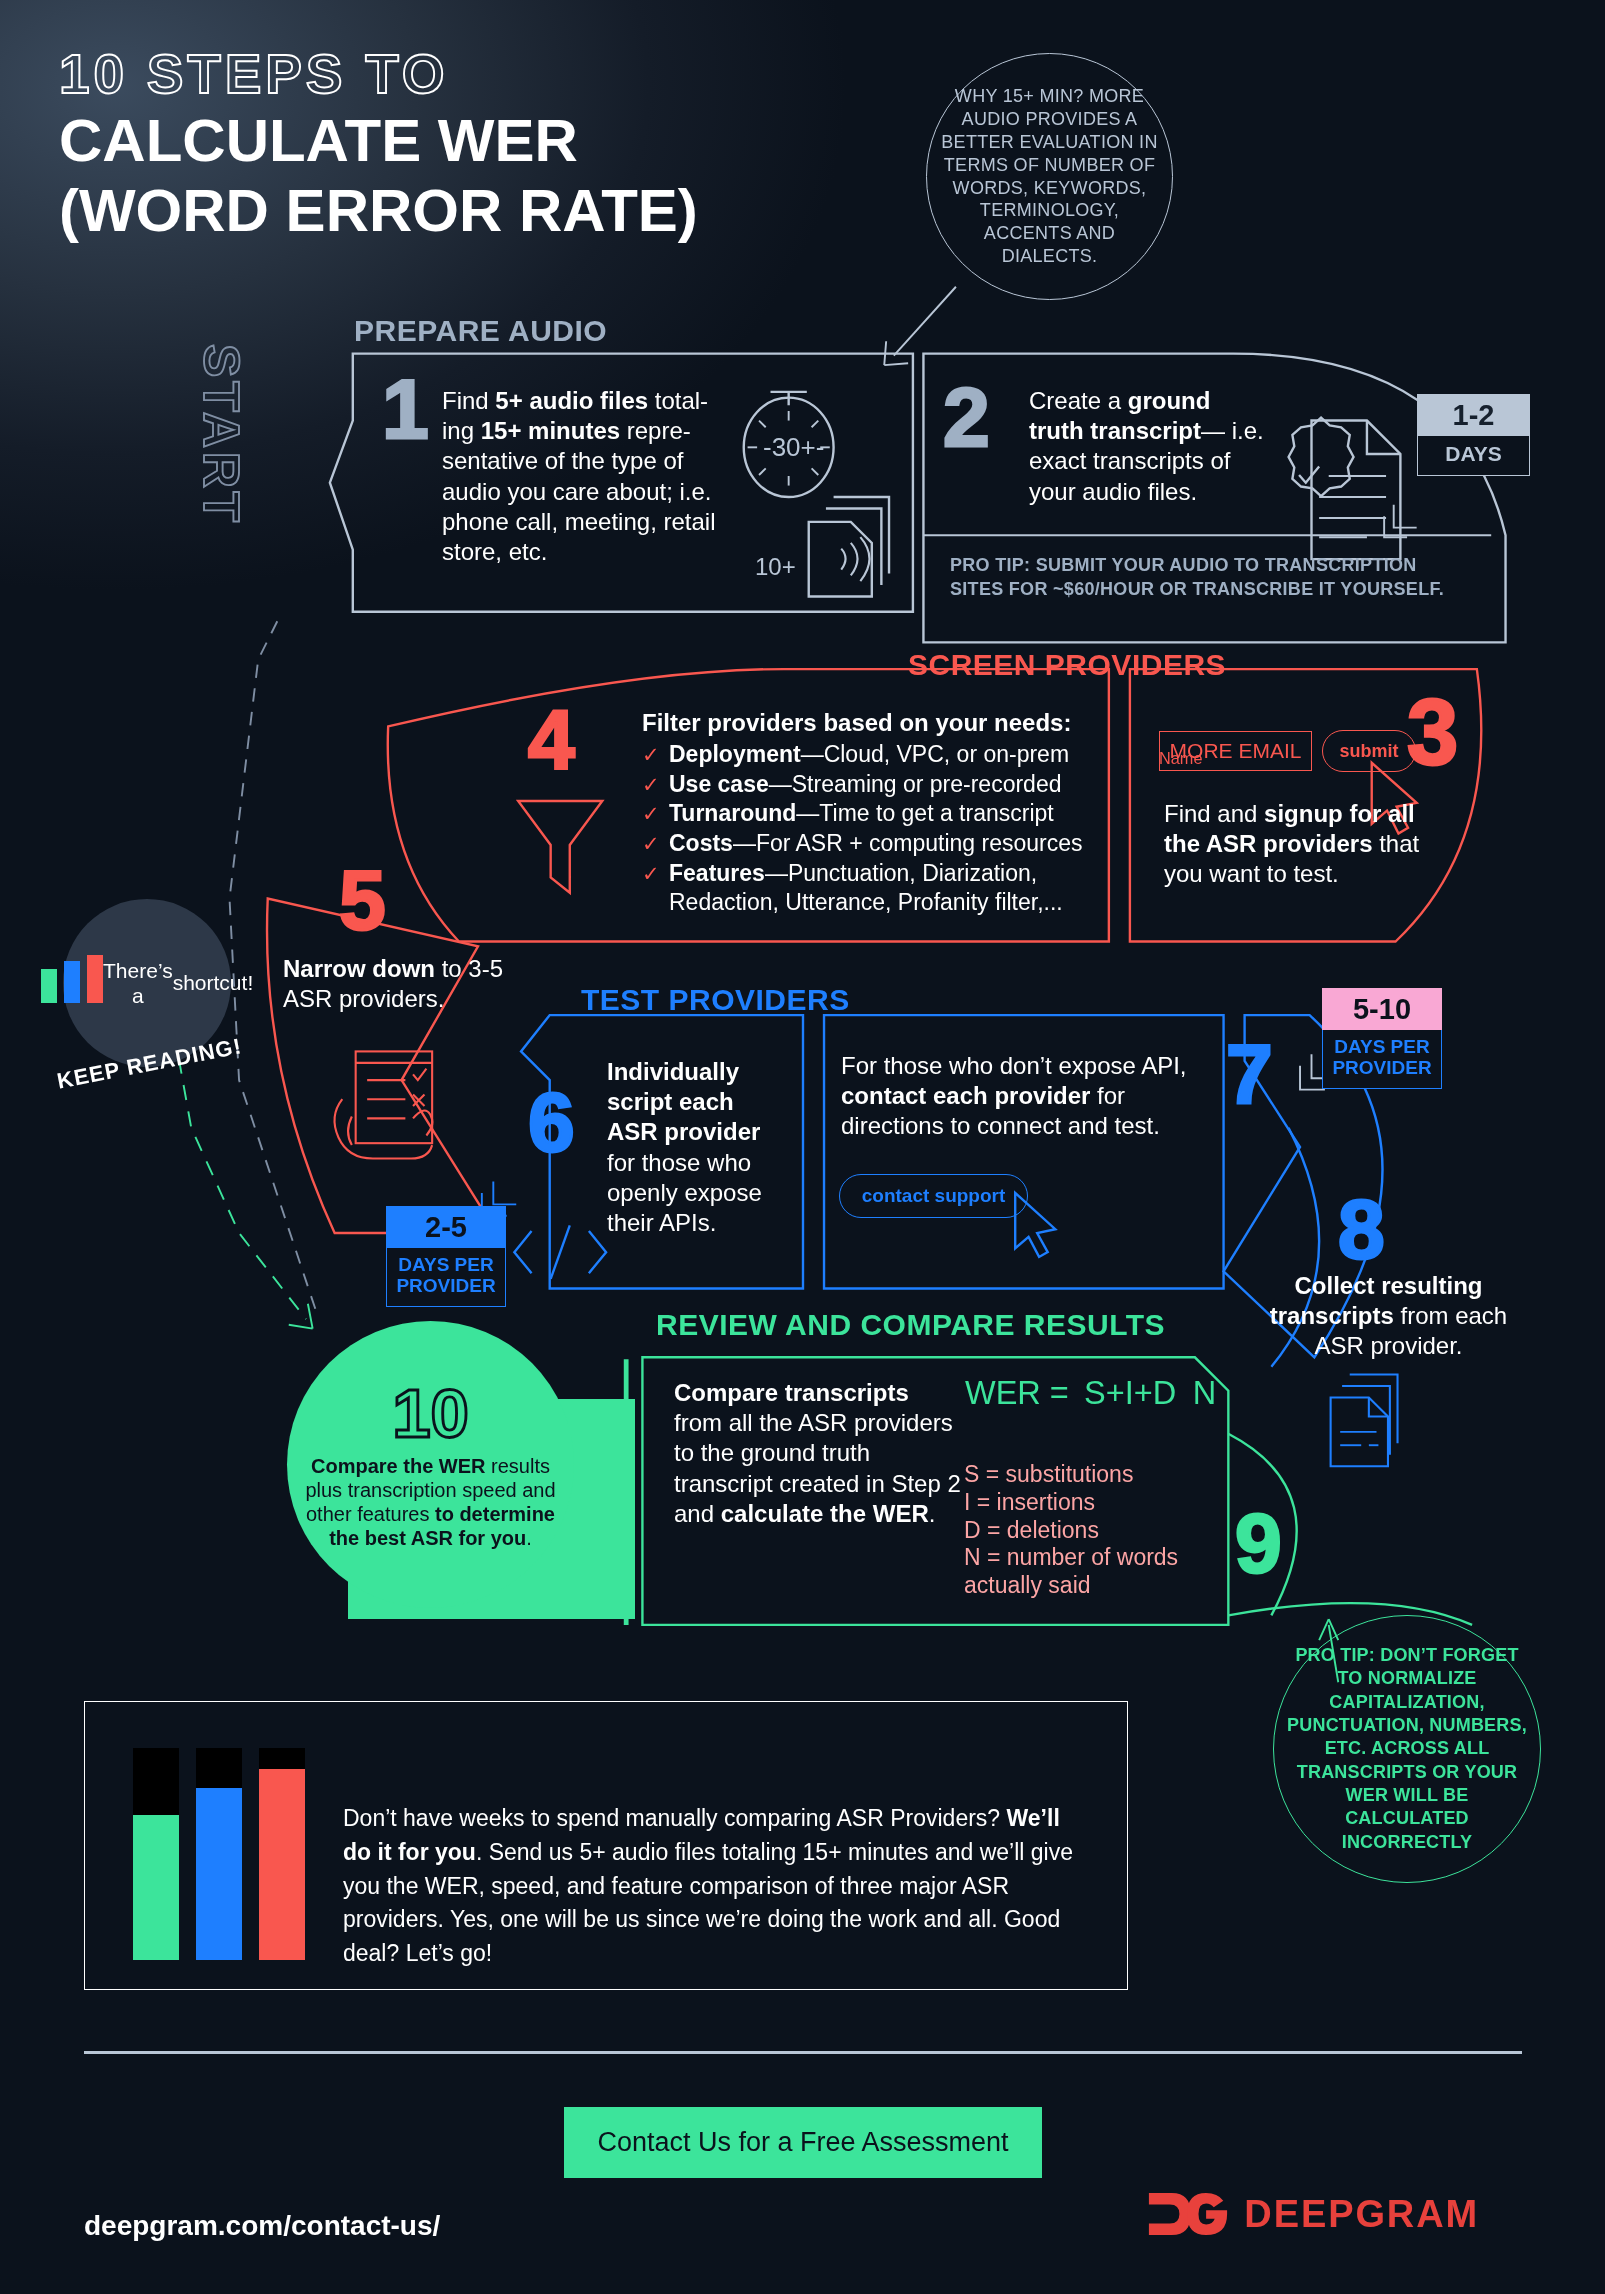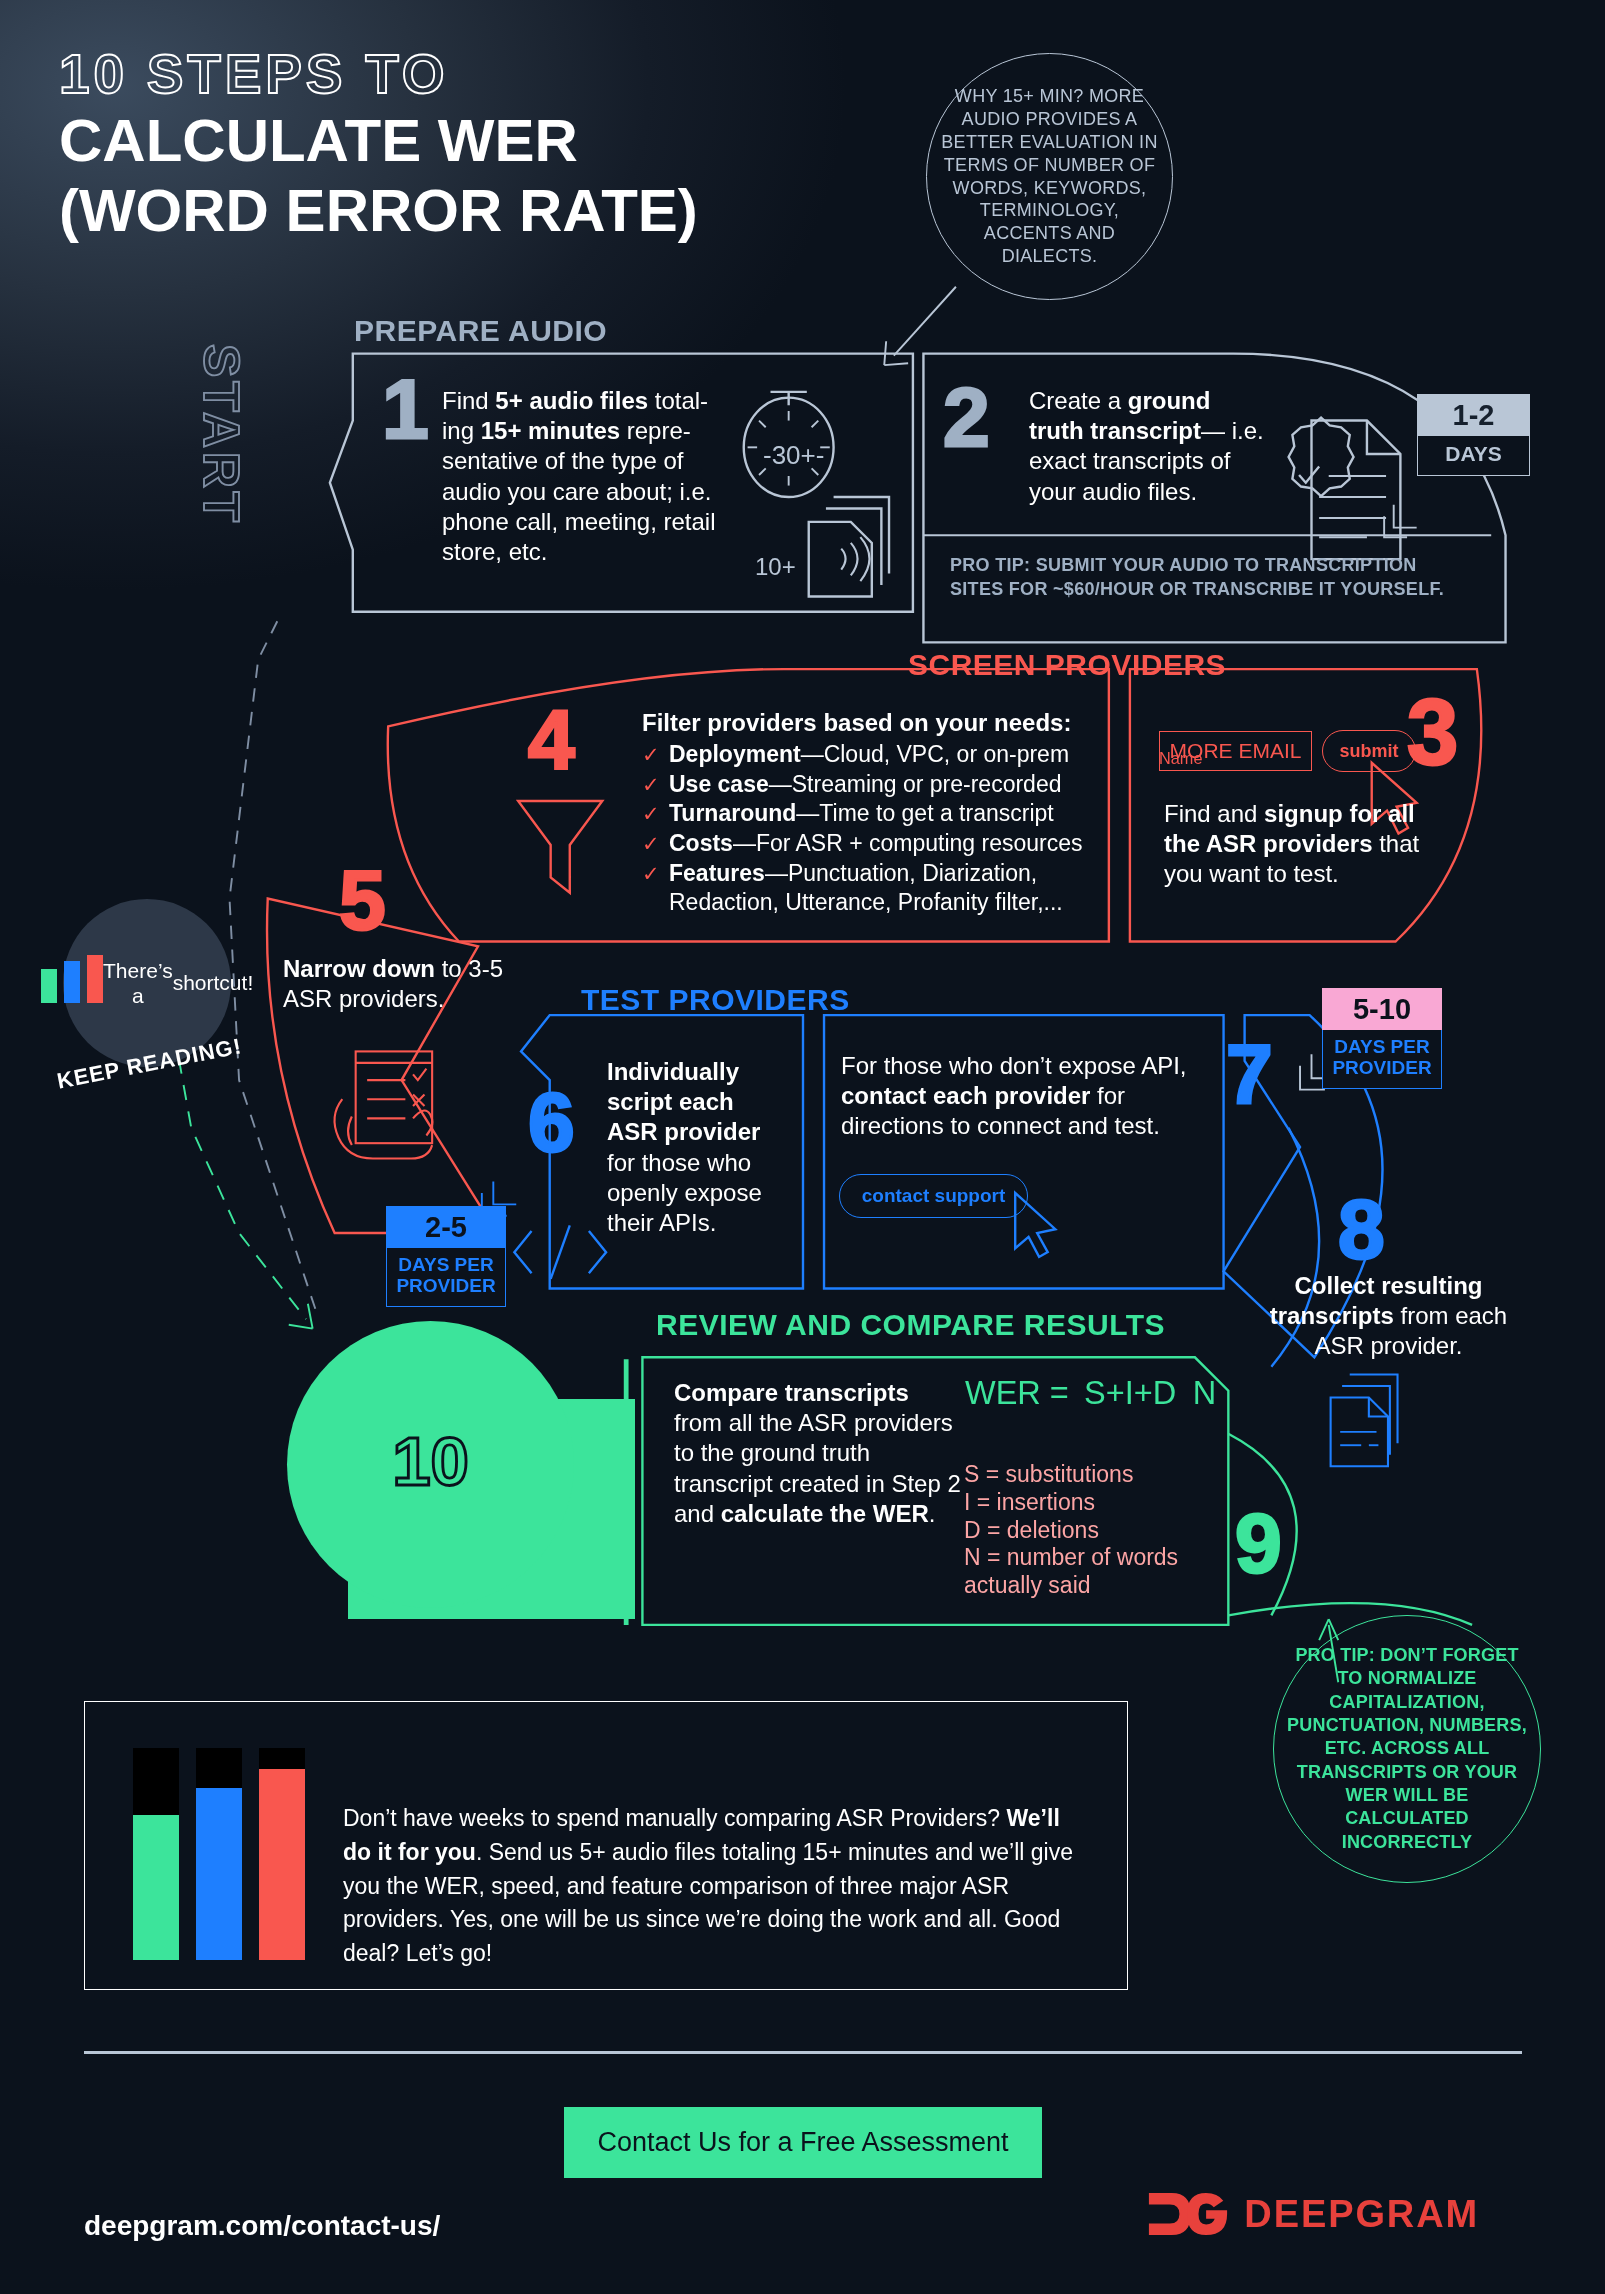--- a/index.html
+++ b/index.html
@@ -340,21 +340,21 @@
 
 <div class="abs" id="start-word">START</div>
 
 <div class="abs sec-head" id="prepare-audio-head">PREPARE AUDIO</div>
 <div class="abs sec-head" id="screen-head">SCREEN PROVIDERS</div>
 <div class="abs sec-head" id="test-head">TEST PROVIDERS</div>
 <div class="abs sec-head" id="review-head">REVIEW AND COMPARE RESULTS</div>
 
 <div class="abs stepnum n-gray" id="step1-num">1</div>
 <div class="abs body-txt" id="step1-txt">Find <b>5+ audio files</b> total-ing <b>15+ minutes</b> repre-sentative of the  type of audio you care about; i.e. phone call, meeting, retail store, etc.</div>
-<div class="abs" style="left:763px;top:432px;color:#b9c6d6;font-size:26px;margin-top:8px;">-30+-</div>
+<div class="abs" style="left:763px;top:432px;color:#b9c6d6;font-size:26px;">-30+-</div>
 <div class="abs" style="left:755px;top:553px;color:#b9c6d6;font-size:24px;">10+</div>
 
 <div class="abs stepnum n-gray" id="step2-num">2</div>
 <div class="abs body-txt" id="step2-txt">Create a <b>ground truth transcript</b>— i.e. exact transcripts of your audio files.</div>
 <div class="abs" id="protip1">PRO TIP: SUBMIT YOUR AUDIO TO TRANSCRIPTION SITES FOR ~$60/HOUR OR TRANSCRIBE IT YOURSELF.</div>
 
 <div class="abs daybadge" id="badge12">
   <div class="top">1-2</div>
   <div class="bot">DAYS</div>
 </div>
@@ -426,20 +426,21 @@
     <div class="row">S = substitutions</div>
     <div class="row"> I  = insertions</div>
     <div class="row">D = deletions</div>
     <div class="row">N = number of words</div>
     <div class="row">        actually said</div>
   </div>
 
 <div class="abs" id="step10-sq"></div>
 <div class="abs circle" id="step10-circle">
   <div id="step10-num">10</div>
+  <div id="step10-txt"><b>Compare the WER</b> results plus transcription speed and other features <b>to determine the best ASR for you</b>.</div>
 </div>
 
 <div class="abs circle" id="protip2-circle">PRO TIP: DON’T FORGET TO NORMALIZE CAPITALIZATION, PUNCTUATION, NUMBERS, ETC. ACROSS ALL TRANSCRIPTS OR YOUR WER WILL BE CALCULATED INCORRECTLY</div>
 
 <div class="abs" id="shortcut-box">
   <div id="sc-bars">
     <div class="bwrap">
         <i style="height:145px;background:#3ce49b;"></i>
       </div>
     <div class="bwrap">

